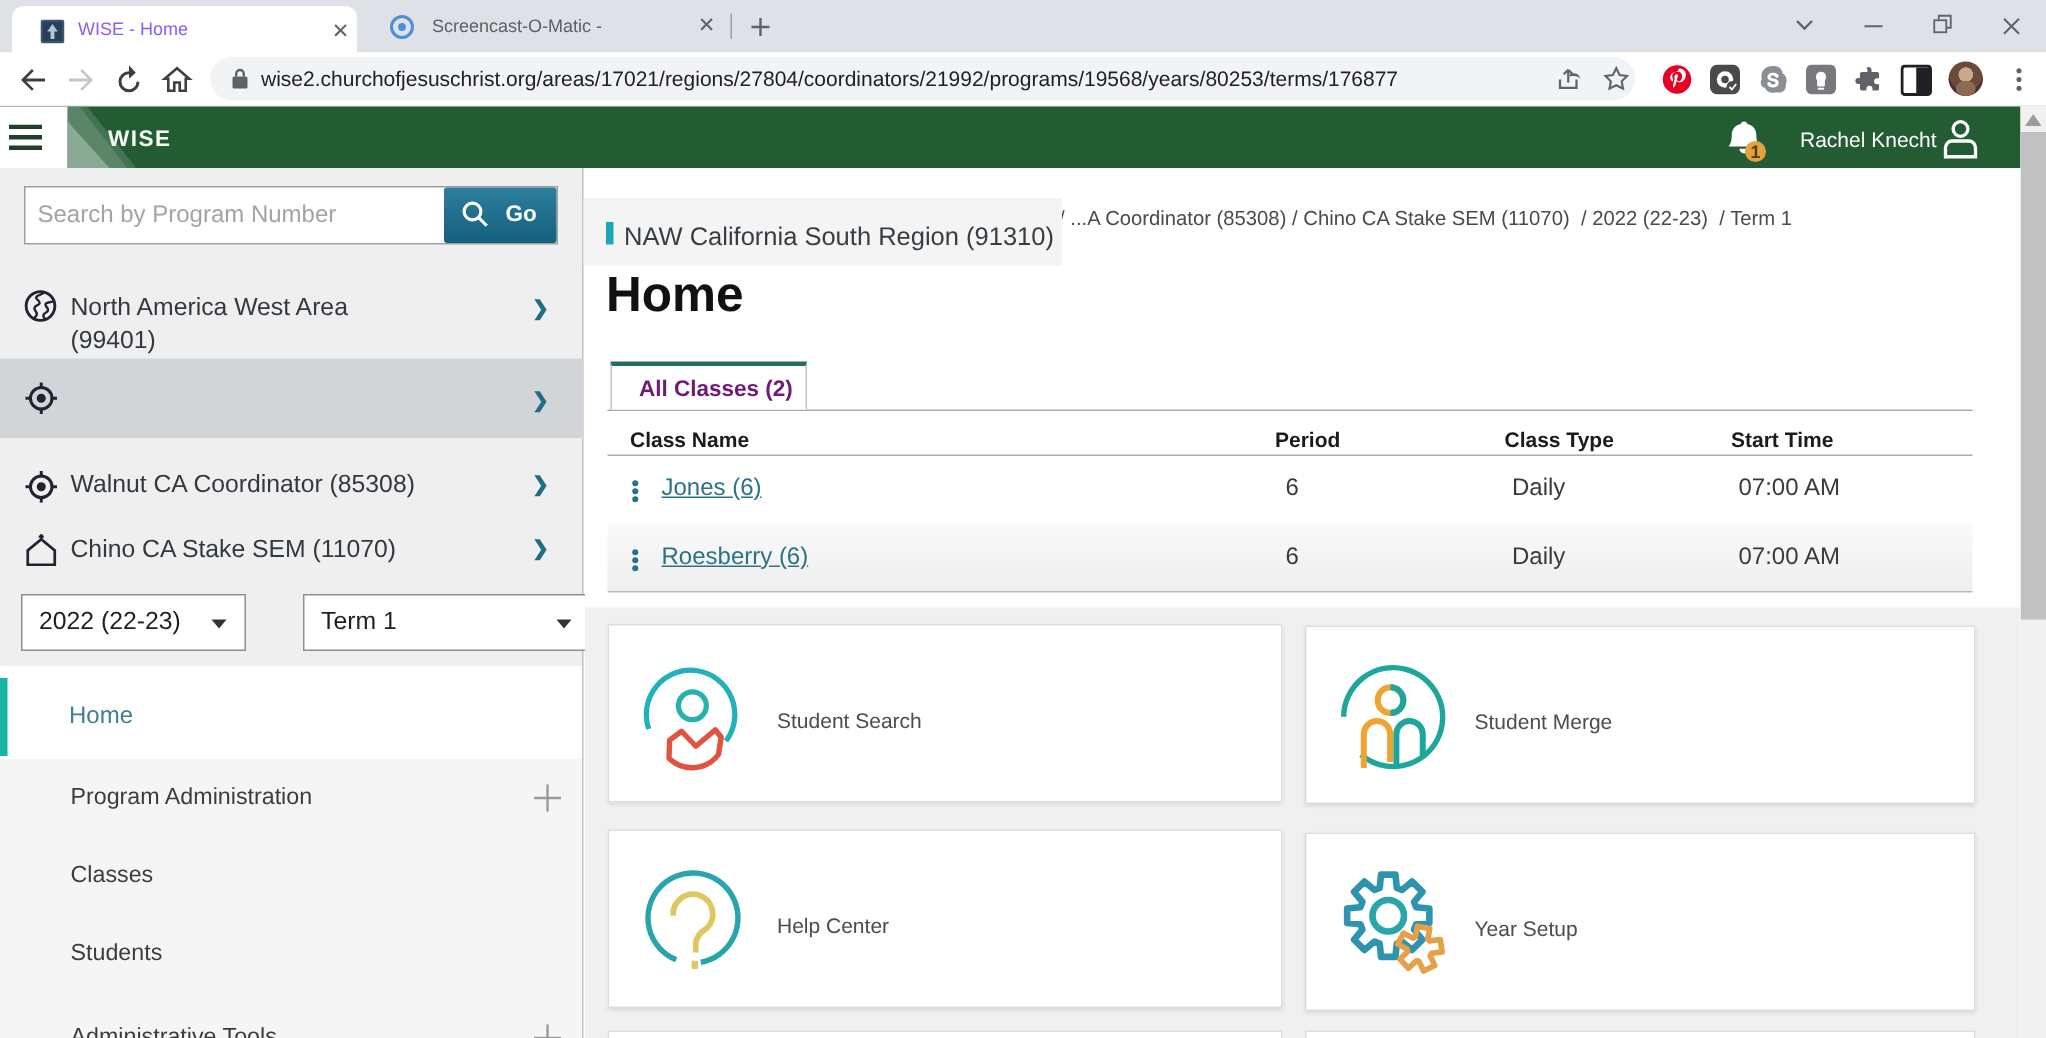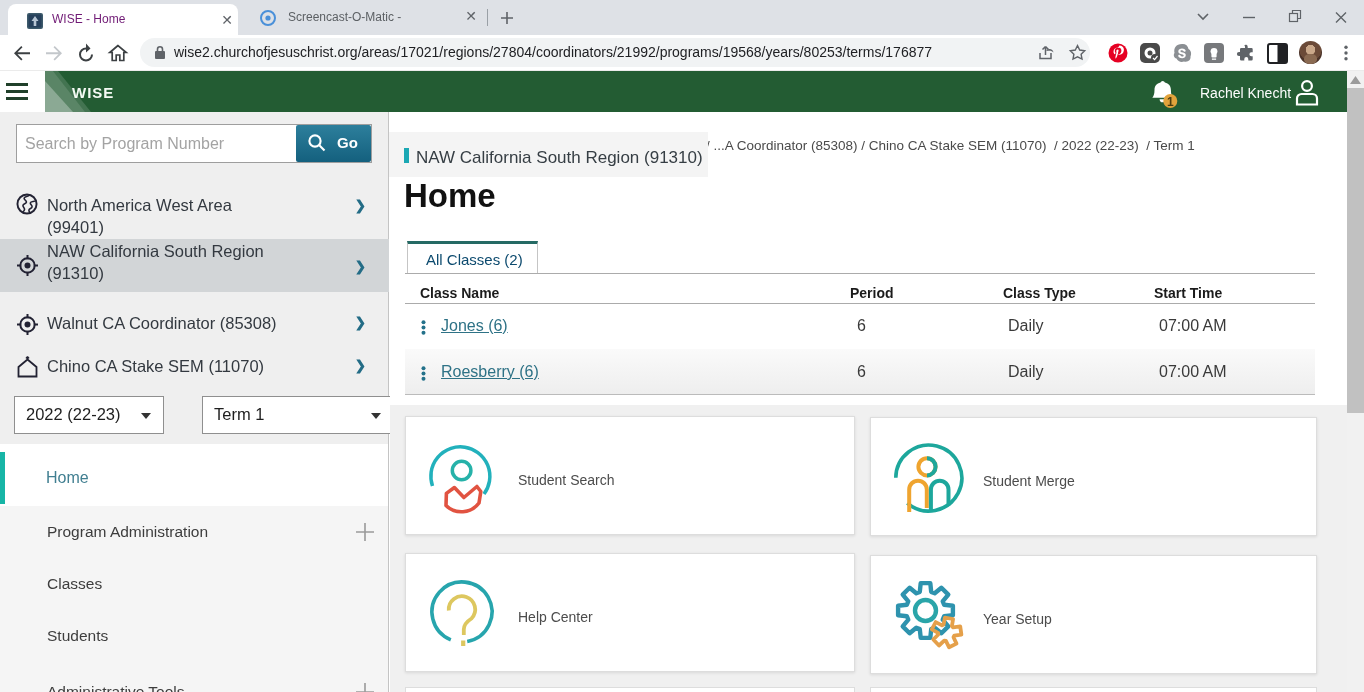--- a/index.html
+++ b/index.html
@@ -2,21 +2,21 @@
 <html><head>
 <meta charset="utf-8">
 <style>
   * { margin:0; padding:0; box-sizing:border-box; }
   html,body { width:1364px; height:692px; overflow:hidden; font-family:"Liberation Sans", sans-serif; }
   body { position:relative; background:#fff; }
 
   
   #tabstrip { position:absolute; left:0; top:0; width:1364px; height:35px; background:#dee1e6; }
   .tab-active { position:absolute; left:8px; top:4px; width:230px; height:31px; background:#fff; border-radius:8px 8px 0 0; }
-  .tab-active .title { position:absolute; left:44px; top:8px; font-size:12px; color:#701a75; }
+  .tab-active .title { position:absolute; left:44px; top:8px; font-size:12px; color:#8b5cf6; }
   .tab-close { position:absolute; top:9px; width:14px; height:14px; color:#5f6368; font-size:14px; line-height:14px; text-align:center;}
   .tab2 { position:absolute; left:248px; top:0; width:230px; height:35px; }
   .tab2 .title { position:absolute; left:40px; top:10px; font-size:12px; color:#5c6064; }
   .favicon { position:absolute; left:19px; top:9px; width:16px; height:16px; }
   .tabsep { position:absolute; left:487px; top:9px; width:1px; height:17px; background:#9aa0a6; }
   .newtab { position:absolute; left:499px; top:10px; width:16px; height:16px; color:#5f6368; }
   .winctl { position:absolute; top:0px; height:35px; color:#5f6368; }
 
   
   #toolbar { position:absolute; left:0; top:35px; width:1364px; height:36px; background:#fff; border-bottom:1px solid #ebebeb; box-sizing:border-box; }
@@ -49,21 +49,21 @@
   .menuitem { position:absolute; left:0; width:388px; font-size:15.5px; color:#3d3d3d; }
 
   
   #main { position:absolute; left:390px; top:112px; width:957px; height:580px; background:#fff; }
   #tooltip { position:absolute; left:-1px; top:20px; width:319px; height:45px; background:#f4f4f4; }
   #tooltip i { position:absolute; left:15px; top:16px; width:5px; height:15px; background:#1ba8b4; }
   #tooltip span { position:absolute; left:27px; top:16px; font-size:17px; color:#363e44; }
   #breadcrumb { position:absolute; left:316px; top:26px; font-size:13.5px; color:#4a4a4a; }
   #pagetitle { position:absolute; left:14px; top:65px; font-size:33px; font-weight:bold; color:#111; }
   #tabctl { position:absolute; left:17px; top:129px; width:131px; height:32px; background:#fff; border:1px solid #c5c5c5; border-top:3px solid #256a64; border-bottom:none; z-index:2; }
-  #tabctl span { position:absolute; left:18px; top:7px; font-size:15px; font-weight:normal; color:#0c4a6e; }
+  #tabctl span { position:absolute; left:18px; top:7px; font-size:15px; font-weight:bold; color:#701a75; }
   #classtable { position:absolute; left:15px; top:161px; width:910px; }
   .trow { position:relative; width:910px; }
   .thead { height:31px; border-top:1px solid #ababab; border-bottom:1px solid #ababab; font-weight:bold; font-size:14px; color:#1b1b1b; }
   .tcell { position:absolute; top:11px;margin-left:12px; }
   .tlink { position:absolute; top:13px; font-size:16px; color:#2e7286; text-decoration:underline; }
   .tval { position:absolute; top:13px; font-size:16px; color:#3a3a3a; }
   .card { position:absolute; width:450px; height:119px; background:#fff; border:1px solid #ddd; box-shadow:0 1px 3px rgba(0,0,0,0.1); }
   .card .label { position:absolute; left:112px; top:55px; font-size:14px; color:#4c4c4c; }
   .card svg { position:absolute; left:23px; top:26px; }
 </style>
@@ -220,21 +220,20 @@
     <div class="txt" style="top:24px;">North America West Area<br>(99401)</div>
     <span class="chev" style="top:26px;">❯</span>
   </div>
 
   <div class="navrow" style="top:127px;height:53px;background:#d2d5d7;">
     <svg style="position:absolute;left:16px;top:15px;width:23px;height:23px;" viewBox="0 0 23 23">
       <circle cx="11.5" cy="11.5" r="7.2" fill="none" stroke="#223" stroke-width="2"></circle>
       <circle cx="11.5" cy="11.5" r="3" fill="#223"></circle>
       <path d="M11.5 1 V5.2 M11.5 17.8 V22 M1 11.5 H5.2 M17.8 11.5 H22" stroke="#223" stroke-width="2"></path>
     </svg>
-    <div class="txt" style="top:2px;">NAW California South Region<br>(91310)</div>
     <span class="chev" style="top:19px;">❯</span>
   </div>
 
   <div class="navrow" style="top:190px;height:45px;">
     <svg style="position:absolute;left:16px;top:11px;width:23px;height:23px;" viewBox="0 0 23 23">
       <circle cx="11.5" cy="11.5" r="7.2" fill="none" stroke="#223" stroke-width="2"></circle>
       <circle cx="11.5" cy="11.5" r="3" fill="#223"></circle>
       <path d="M11.5 1 V5.2 M11.5 17.8 V22 M1 11.5 H5.2 M17.8 11.5 H22" stroke="#223" stroke-width="2"></path>
     </svg>
     <div class="txt" style="top:11px;">Walnut CA Coordinator (85308)</div>

